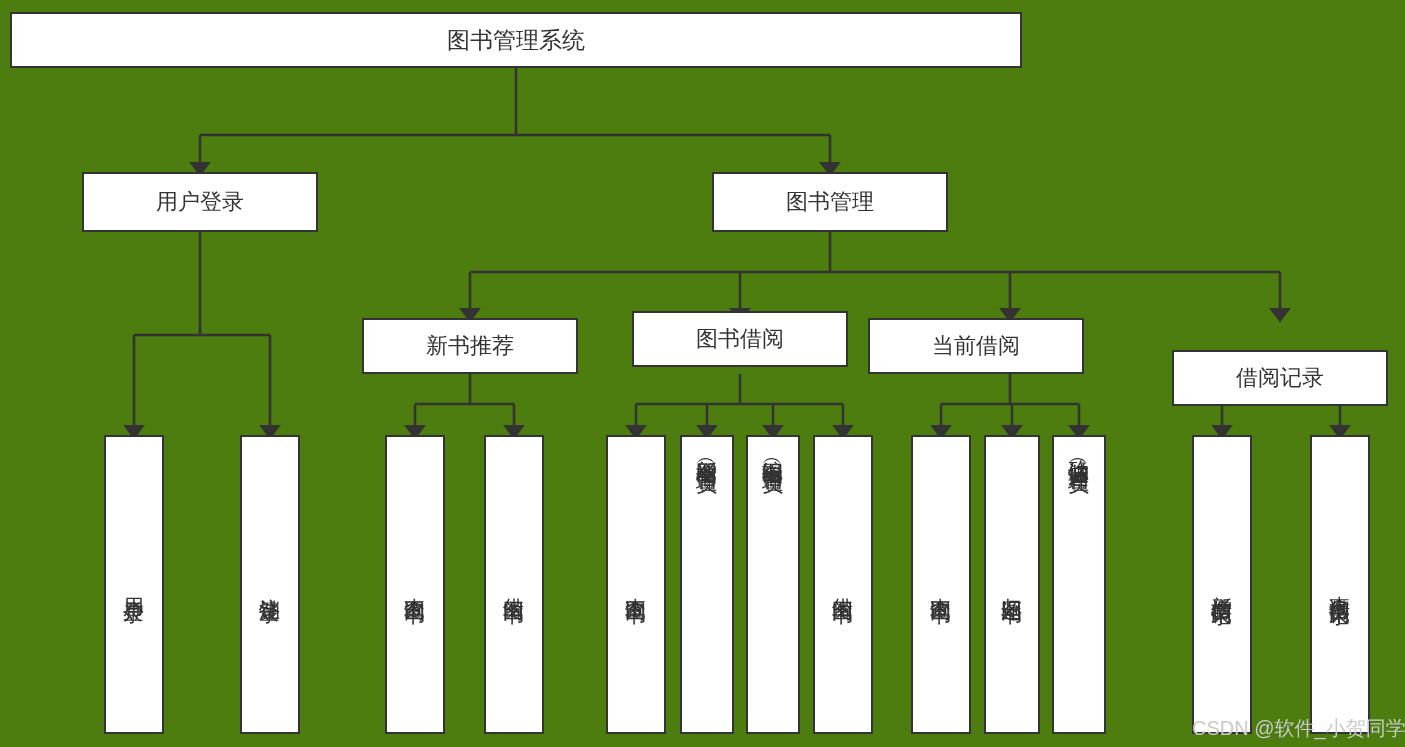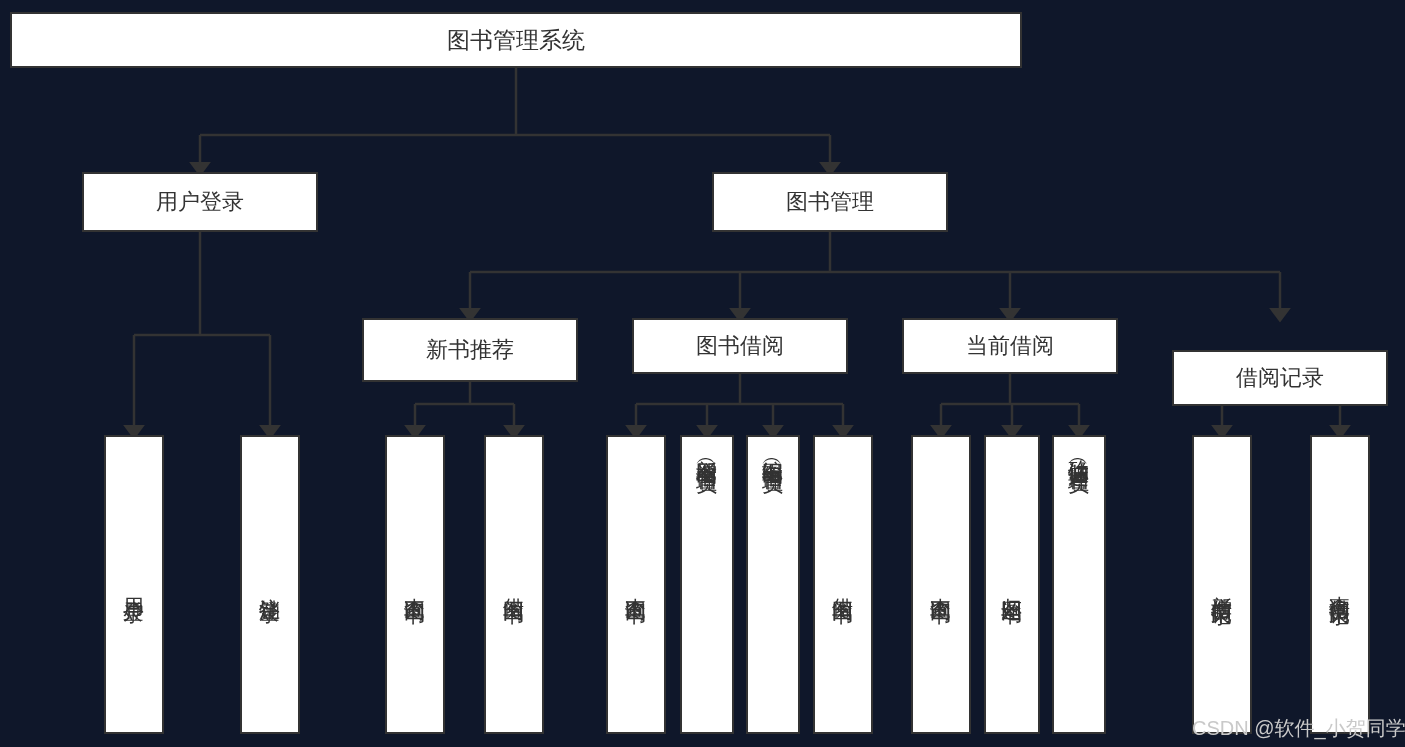--- a/index.html
+++ b/index.html
@@ -8,21 +8,21 @@
     padding: 0;
     background: #ffffff;
   }
   body {
     font-family: "Liberation Sans", "DejaVu Sans", sans-serif;
   }
   #diagram-root {
     position: relative;
     width: 1405px;
     height: 747px;
-    background: #0f172a;
+    background: #4d7c0f;
     overflow: hidden;
   }
   svg.diagram-canvas {
     position: absolute;
     left: 0;
     top: 0;
     width: 1405px;
     height: 747px;
   }
   .node-box {
@@ -123,27 +123,27 @@
   <div id="node-layer">
       <div class="node-box horizontal root" style="left: 10px; top: 12px; width: 1012px; height: 56px;">
         <span class="node-label">图书管理系统</span>
       </div>
       <div class="node-box horizontal" style="left: 82px; top: 172px; width: 236px; height: 60px;">
         <span class="node-label">用户登录</span>
       </div>
       <div class="node-box horizontal" style="left: 712px; top: 172px; width: 236px; height: 60px;">
         <span class="node-label">图书管理</span>
       </div>
-      <div class="node-box horizontal" style="left: 362px; top: 318px; width: 216px; height: 64px;">
+      <div class="node-box horizontal" style="left: 362px; top: 318px; width: 216px; height: 56px;">
         <span class="node-label">新书推荐</span>
       </div>
-      <div class="node-box horizontal" style="left: 632px; top: 318px; width: 216px; height: 56px;">
+      <div class="node-box horizontal" style="left: 632px; top: 311px; width: 216px; height: 56px;">
         <span class="node-label">图书借阅</span>
       </div>
-      <div class="node-box horizontal" style="left: 902px; top: 318px; width: 216px; height: 56px;">
+      <div class="node-box horizontal" style="left: 868px; top: 318px; width: 216px; height: 56px;">
         <span class="node-label">当前借阅</span>
       </div>
       <div class="node-box horizontal" style="left: 1172px; top: 318px; width: 216px; height: 56px; margin-top: 32px;">
         <span class="node-label">借阅记录</span>
       </div>
       <div class="node-box vertical centered" style="left: 104px; top: 435px; width: 60px; height: 299px;">
         <span class="node-label">用户登录</span>
       </div>
       <div class="node-box vertical centered" style="left: 240px; top: 435px; width: 60px; height: 299px;">
         <span class="node-label">注销登录</span>

